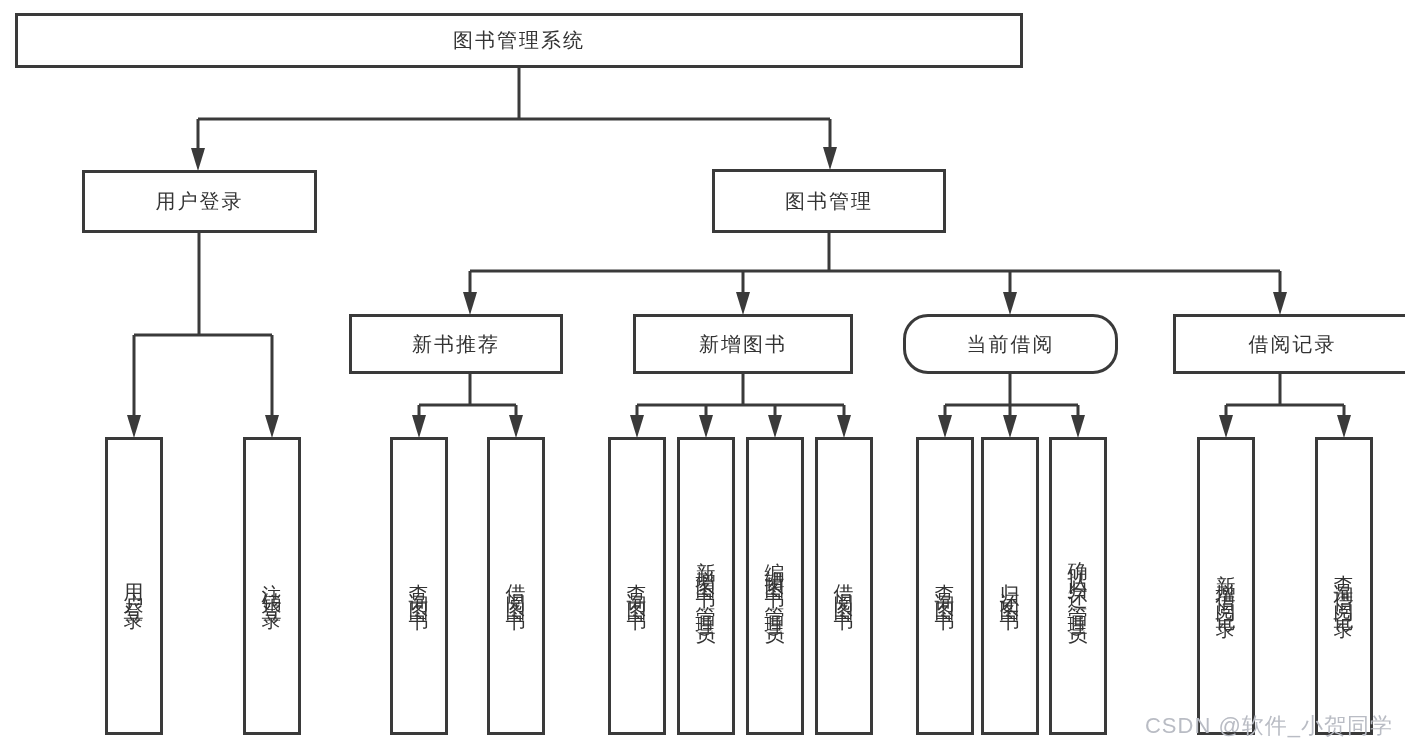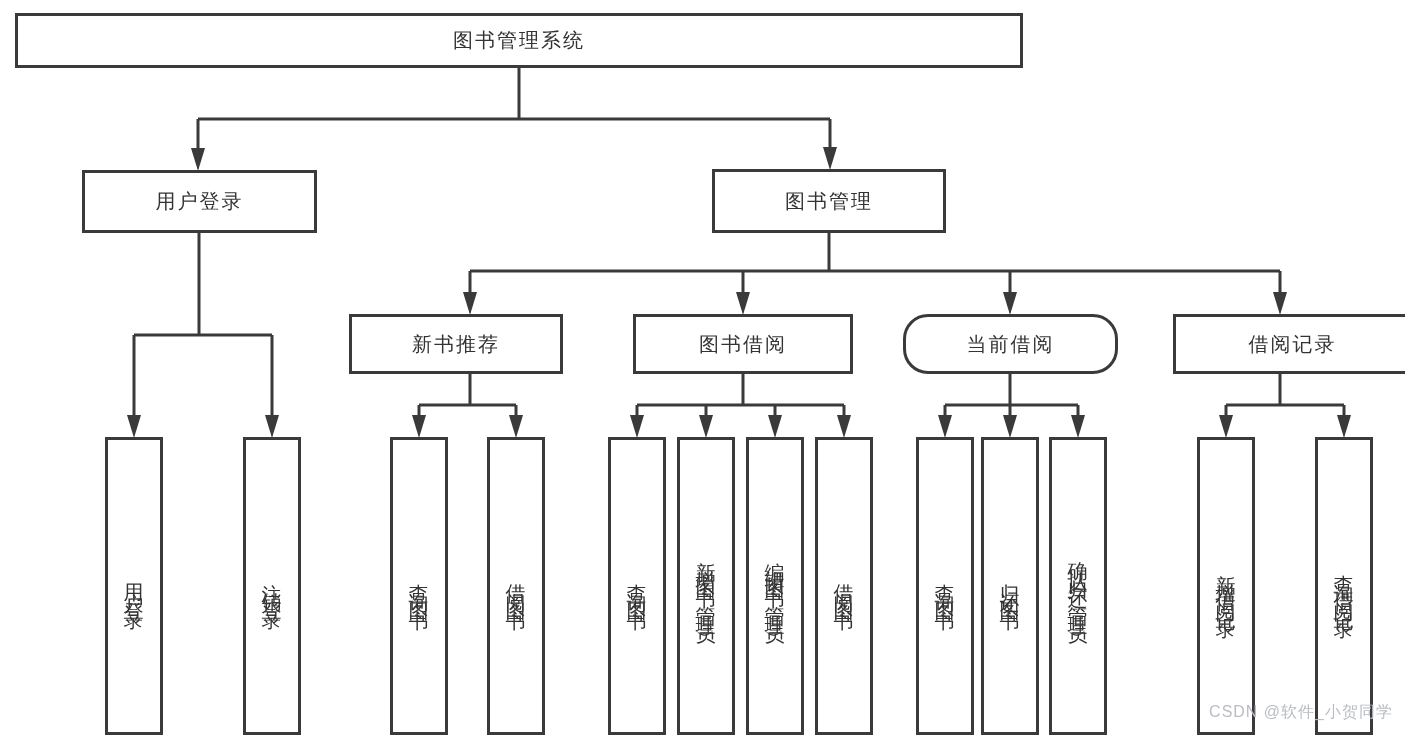--- a/index.html
+++ b/index.html
@@ -39,23 +39,23 @@
   }
   .leaf .vtext {
     writing-mode: vertical-rl;
     letter-spacing: 9px;
     line-height: 1;
     font-size: 20px;
   }
   #watermark {
     position: absolute;
     right: 12px;
-    bottom: 24px;
+    bottom: 6px;
     z-index: 3;
-    font-size: 16px;
+    font-size: 22px;
     color: #b9bcc4;
     letter-spacing: 1px;
     white-space: nowrap;
   }
 </style>
 </head>
 <body>
 
 <div id="canvas">
 
@@ -114,21 +114,21 @@
     <span>用户登录</span>
   </div>
   <div class="node hnode" style="left:712px; top:169px; width:234px; height:64px;">
     <span>图书管理</span>
   </div>
 
   <div class="node hnode" style="left:349px; top:314px; width:214px;">
     <span>新书推荐</span>
   </div>
   <div class="node hnode" style="left:633px; top:314px; width:220px;">
-    <span>图书借阅</span>
+    <span>新增图书</span>
   </div>
   <div class="node hnode" style="left:903px; top:314px; width:215px;border-radius:25px;">
     <span>当前借阅</span>
   </div>
   <div class="node hnode" style="left:1173px; top:314px; width:239px;">
     <span>借阅记录</span>
   </div>
 
   <div class="node leaf" style="left:105px;">
     <span class="vtext">用户登录</span>

